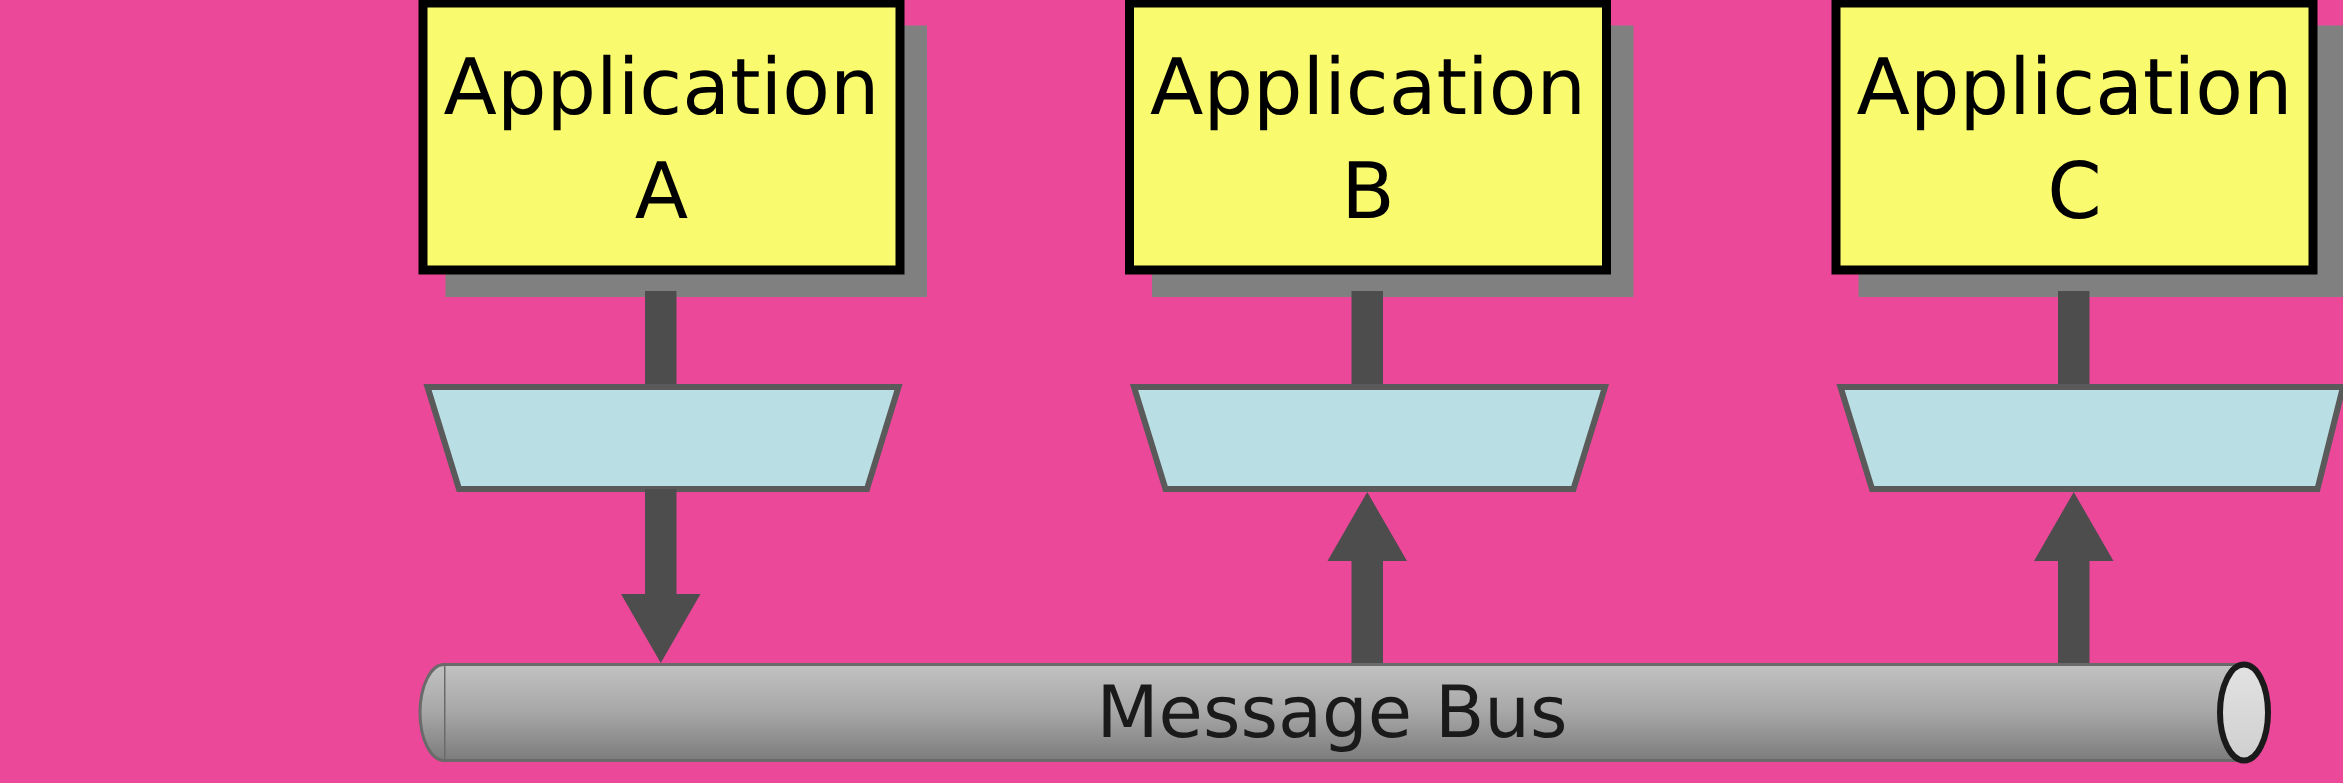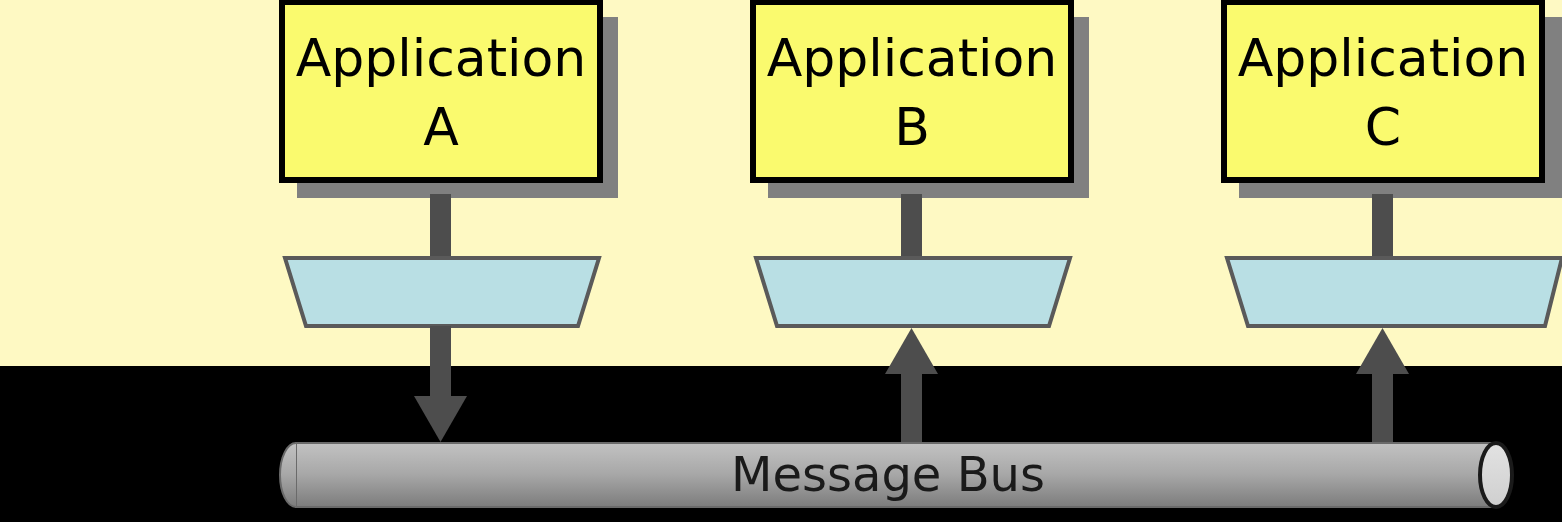--- a/index.html
+++ b/index.html
@@ -6,22 +6,22 @@
   html, body {
     width: 1562px;
     height: 522px;
     background: #000000;
     overflow: hidden;
     font-family: "DejaVu Sans", sans-serif;
   }
   #canvas {
     position: relative;
     width: 1562px;
-    height: 366px;
-    background: #fef9c3;
+    height: 522px;
+    background: #ec4899;
   }
   svg#diagram {
     position: absolute;
     left: 0;
     top: 0;
     width: 1562px;
     height: 522px;
     display: block;
   }
   .app-label {

